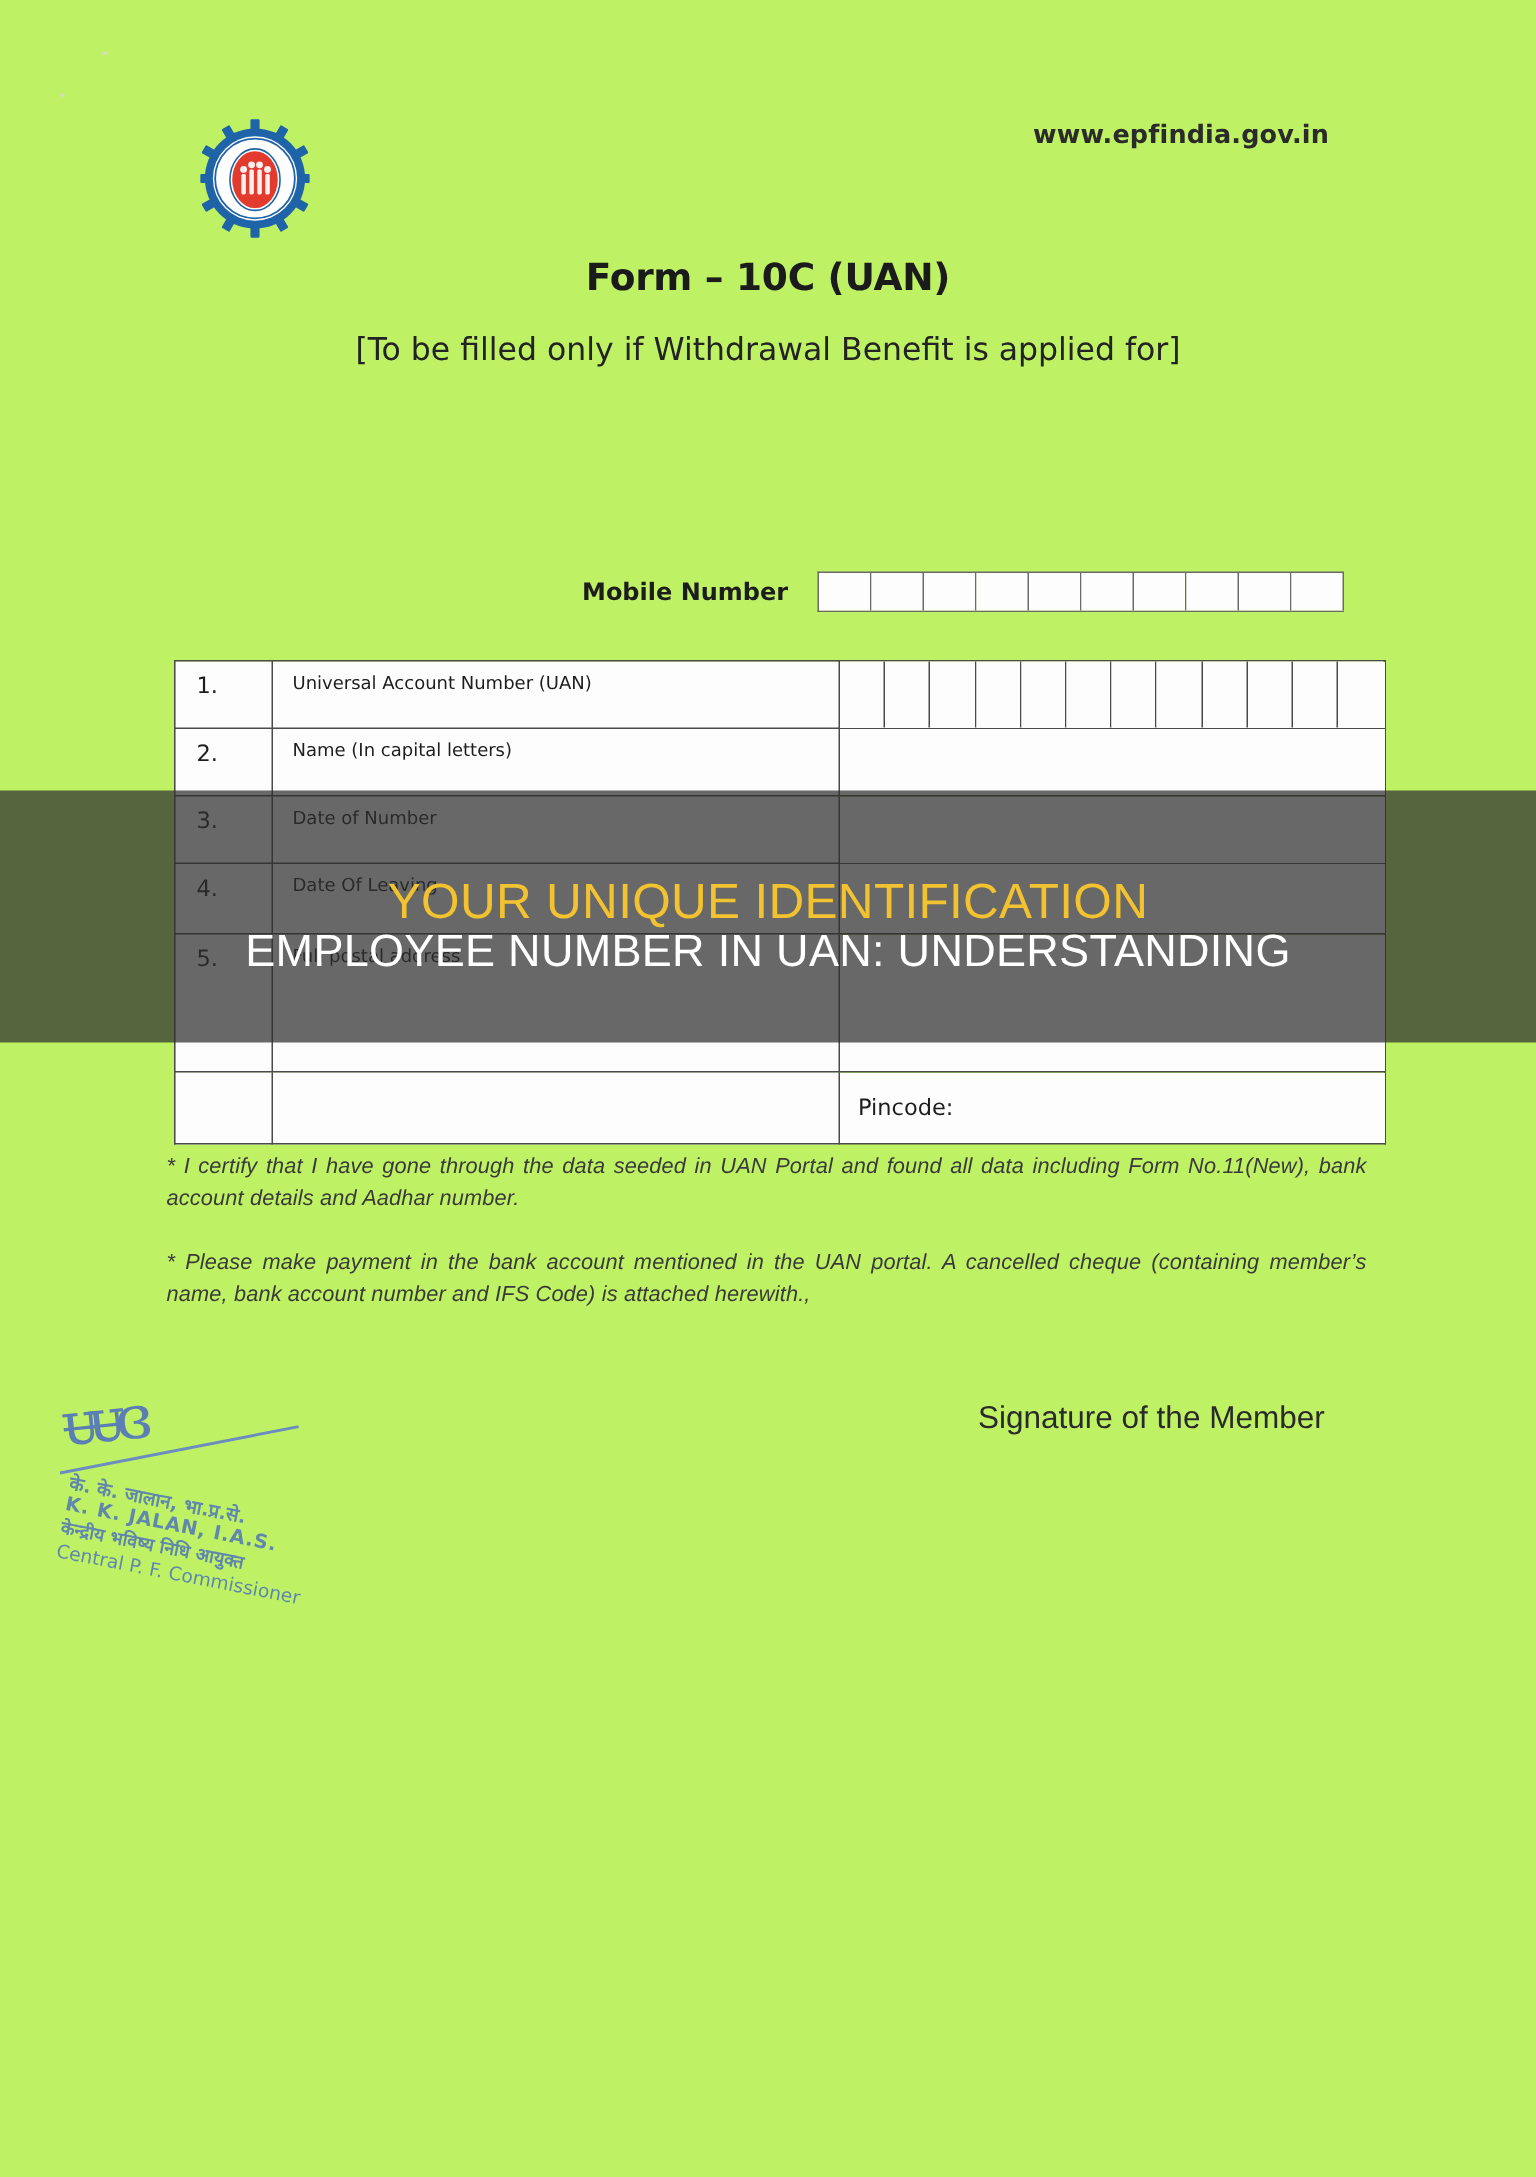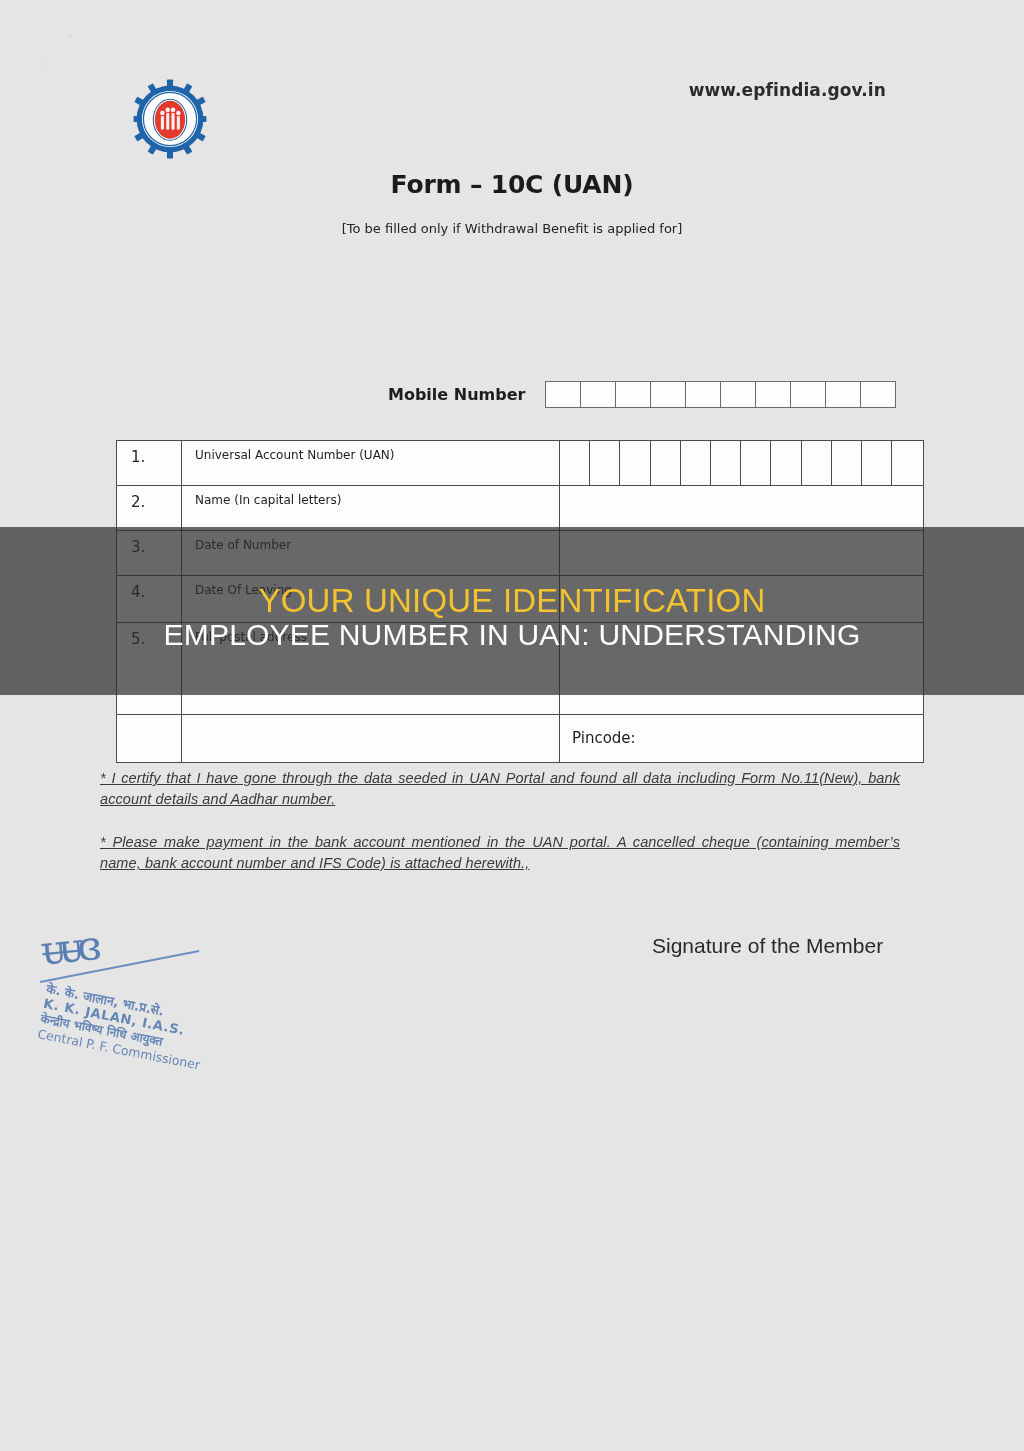--- a/index.html
+++ b/index.html
@@ -12,21 +12,21 @@
     width: 1024px; height: 1451px;
     position: relative;
     font-family: "Liberation Sans", sans-serif;
     overflow: hidden;
   }
 
   
   #page {
     position: absolute;
     inset: 0;
-    background: #e5e5e5;
+    background: #bef264;
     padding-left: 20px;
   }
 
   
   .speck {
     position: absolute;
     background: #d8d8d8;
     border-radius: 50%;
     opacity: .55;
   }
@@ -71,21 +71,21 @@
   }
   #form-applicability {
     font-size: 15.5px;
     line-height: 1.6;
     margin-top: 14px;
     padding: 0 6px;
     font-family: "DejaVu Sans", sans-serif;
     color: #232323;
   }
   #form-condition {
-    font-size: 13px;
+    font-size: 21px;
     margin-top: 22px;
     font-family: "DejaVu Sans", sans-serif;
     color: #232323;
   }
 
   
   #mobile-row {
     position: absolute;
     left: 388px; top: 381px;
     display: flex;
@@ -166,25 +166,24 @@
   .pincode-label {
     font-size: 15px;
     color: #1d1d1d;
     padding: 14px 0 0 12px;
     font-family: "DejaVu Sans", sans-serif;
   }
 
   
   #notes {
     position: absolute;
-    left: 100px; top: 768px;
+    left: 111px; top: 768px;
     width: 800px;
     color: #3a3a3a;
     font-family: "Liberation Sans", sans-serif;
-    text-decoration: underline;
   }
   .note {
     font-size: 14.5px;
     font-style: italic;
     line-height: 1.45;
     text-align: justify;
     margin-bottom: 22px;
     letter-spacing: .1px;
   }
 

